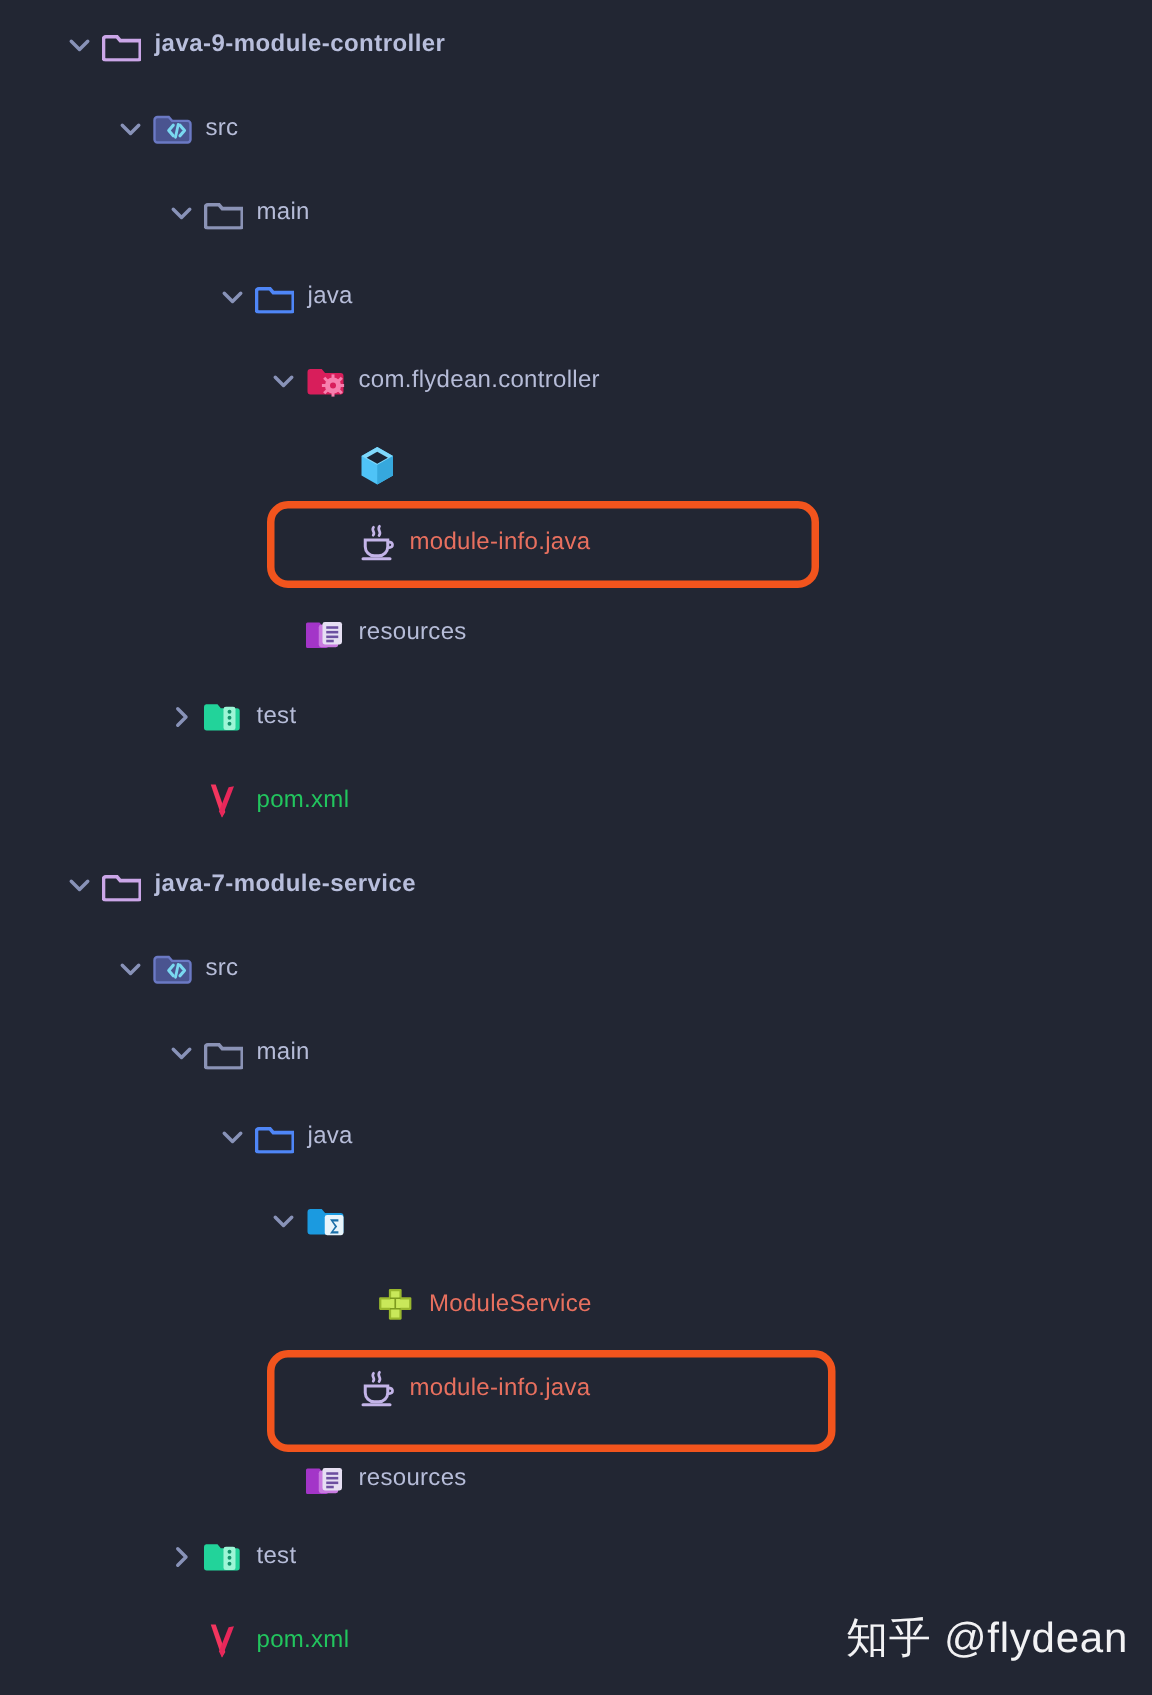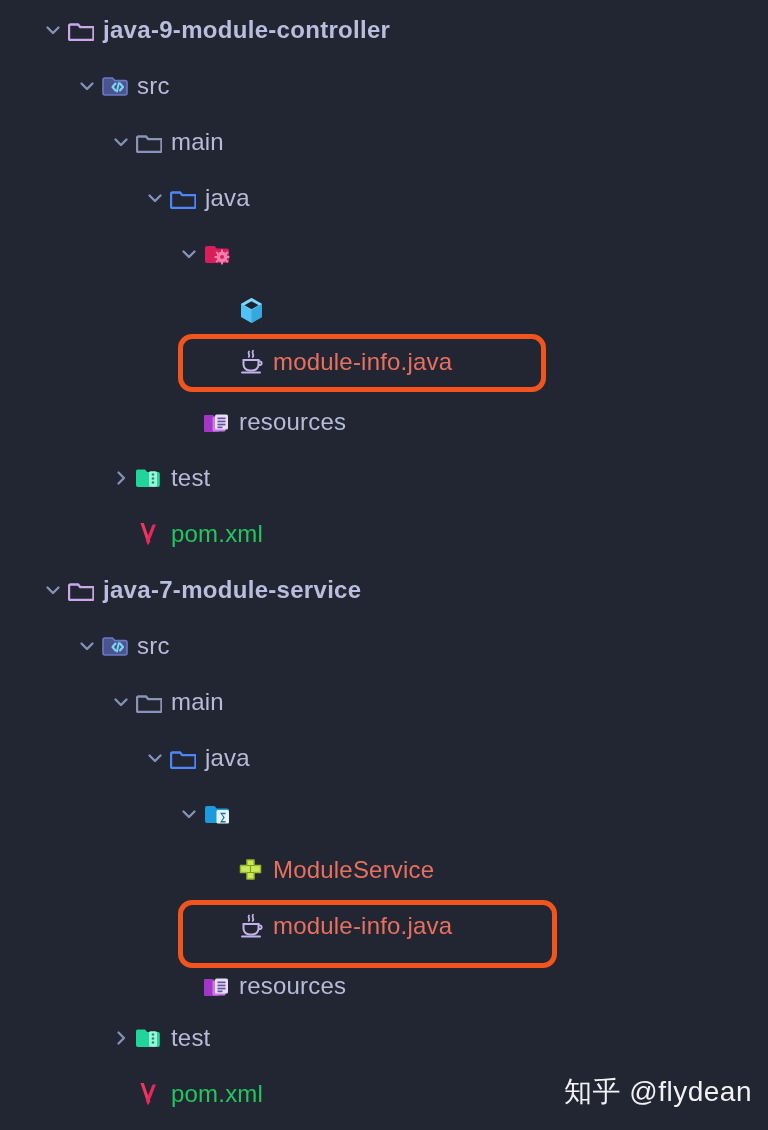--- a/index.html
+++ b/index.html
@@ -28,21 +28,21 @@
     flex:0 0 26px;
   }
   .chev svg { display:block; }
   .ico {
     width:30px; height:40px;
     display:flex; align-items:center; justify-content:center;
     flex:0 0 30px;
   }
   .ico svg { display:block; }
   .lbl {
-    font-size:24px;
+    font-size:16px;
     letter-spacing:0.2px;
     color:#b6bcd8;
     padding-left:7px;
     line-height:1;
   }
   .lbl.bold { font-weight:bold; color:#b8bedc; letter-spacing:0.3px; }
   .lbl.red  { color:#e8705f; }
   .lbl.orange { color:#22c55e; }
 
   
@@ -145,20 +145,21 @@
             <rect x="17" y="18.4" width="2" height="3"></rect>
             <rect x="10.6" y="13" width="3" height="2"></rect>
             <rect x="22.4" y="13" width="3" height="2"></rect>
             <rect x="12.2" y="8.4" width="2" height="3" transform="rotate(-45 13.2 9.9)"></rect>
             <rect x="21.8" y="16.6" width="2" height="3" transform="rotate(-45 22.8 18.1)"></rect>
             <rect x="21.8" y="8.4" width="2" height="3" transform="rotate(45 22.8 9.9)"></rect>
             <rect x="12.2" y="16.6" width="2" height="3" transform="rotate(45 13.2 18.1)"></rect>
           </g>
         </svg>
       </span>
+      <span class="lbl">com.flydean.controller</span>
     </div>
     <div class="row" style="left: 210px; top: 290px;">
       <span class="chev"></span>
       <span class="ico">
         <svg width="25" height="27" viewBox="0 0 25 27">
           <path d="M12.5 1 23 7v13l-10.5 6L2 20V7z" fill="#4fc3f7"></path>
           <path d="M12.5 1 23 7l-10.5 6L2 7z" fill="#7fd8fb"></path>
           <path d="M12.5 13 23 7v13l-10.5 6z" fill="#36a8dd"></path>
           <path d="M12.5 4.2 19.6 8.2l-7.1 4-7.1-4z" fill="#1b2434"></path>
         </svg>
@@ -287,21 +288,21 @@
         </svg>
       </span>
       <span class="ico">
         <svg width="27" height="22" viewBox="0 0 27 22">
           <path d="M2 3h7.5l2.2 2.6H22a2 2 0 0 1 2 2v10.4a2 2 0 0 1-2 2H2a2 2 0 0 1-2-2V5a2 2 0 0 1 2-2z" fill="#1b9ae0" transform="translate(1,0)"></path>
           <rect x="12.5" y="7" width="12.5" height="13.5" rx="1.6" fill="#e8f4fb"></rect>
           <path d="M16 9.8h5.6v1.5h-3.4l2.6 3.3-2.6 3.3h3.4v1.5H16l3.3-4.8z" fill="#1b6fa8"></path>
         </svg>
       </span>
     </div>
-    <div class="row" style="left: 210px; top: 850px;">
+    <div class="row" style="left: 223px; top: 850px;">
       <span class="chev"></span>
       <span class="ico">
         <svg width="26" height="24" viewBox="0 0 26 24">
           <path d="M9 2h7v5.5h6.5v7H16V21H9v-6.5H2.5v-7H9z" fill="#c9e85a" stroke="#9ab82e" stroke-width="1.5" stroke-linejoin="round"></path>
           <g stroke="#7d9a1e" stroke-width="1.1">
             <path d="M9 7.5h7M9 14.5h7M12.5 7.5v7"></path>
           </g>
         </svg>
       </span>
       <span class="lbl red">ModuleService</span>

